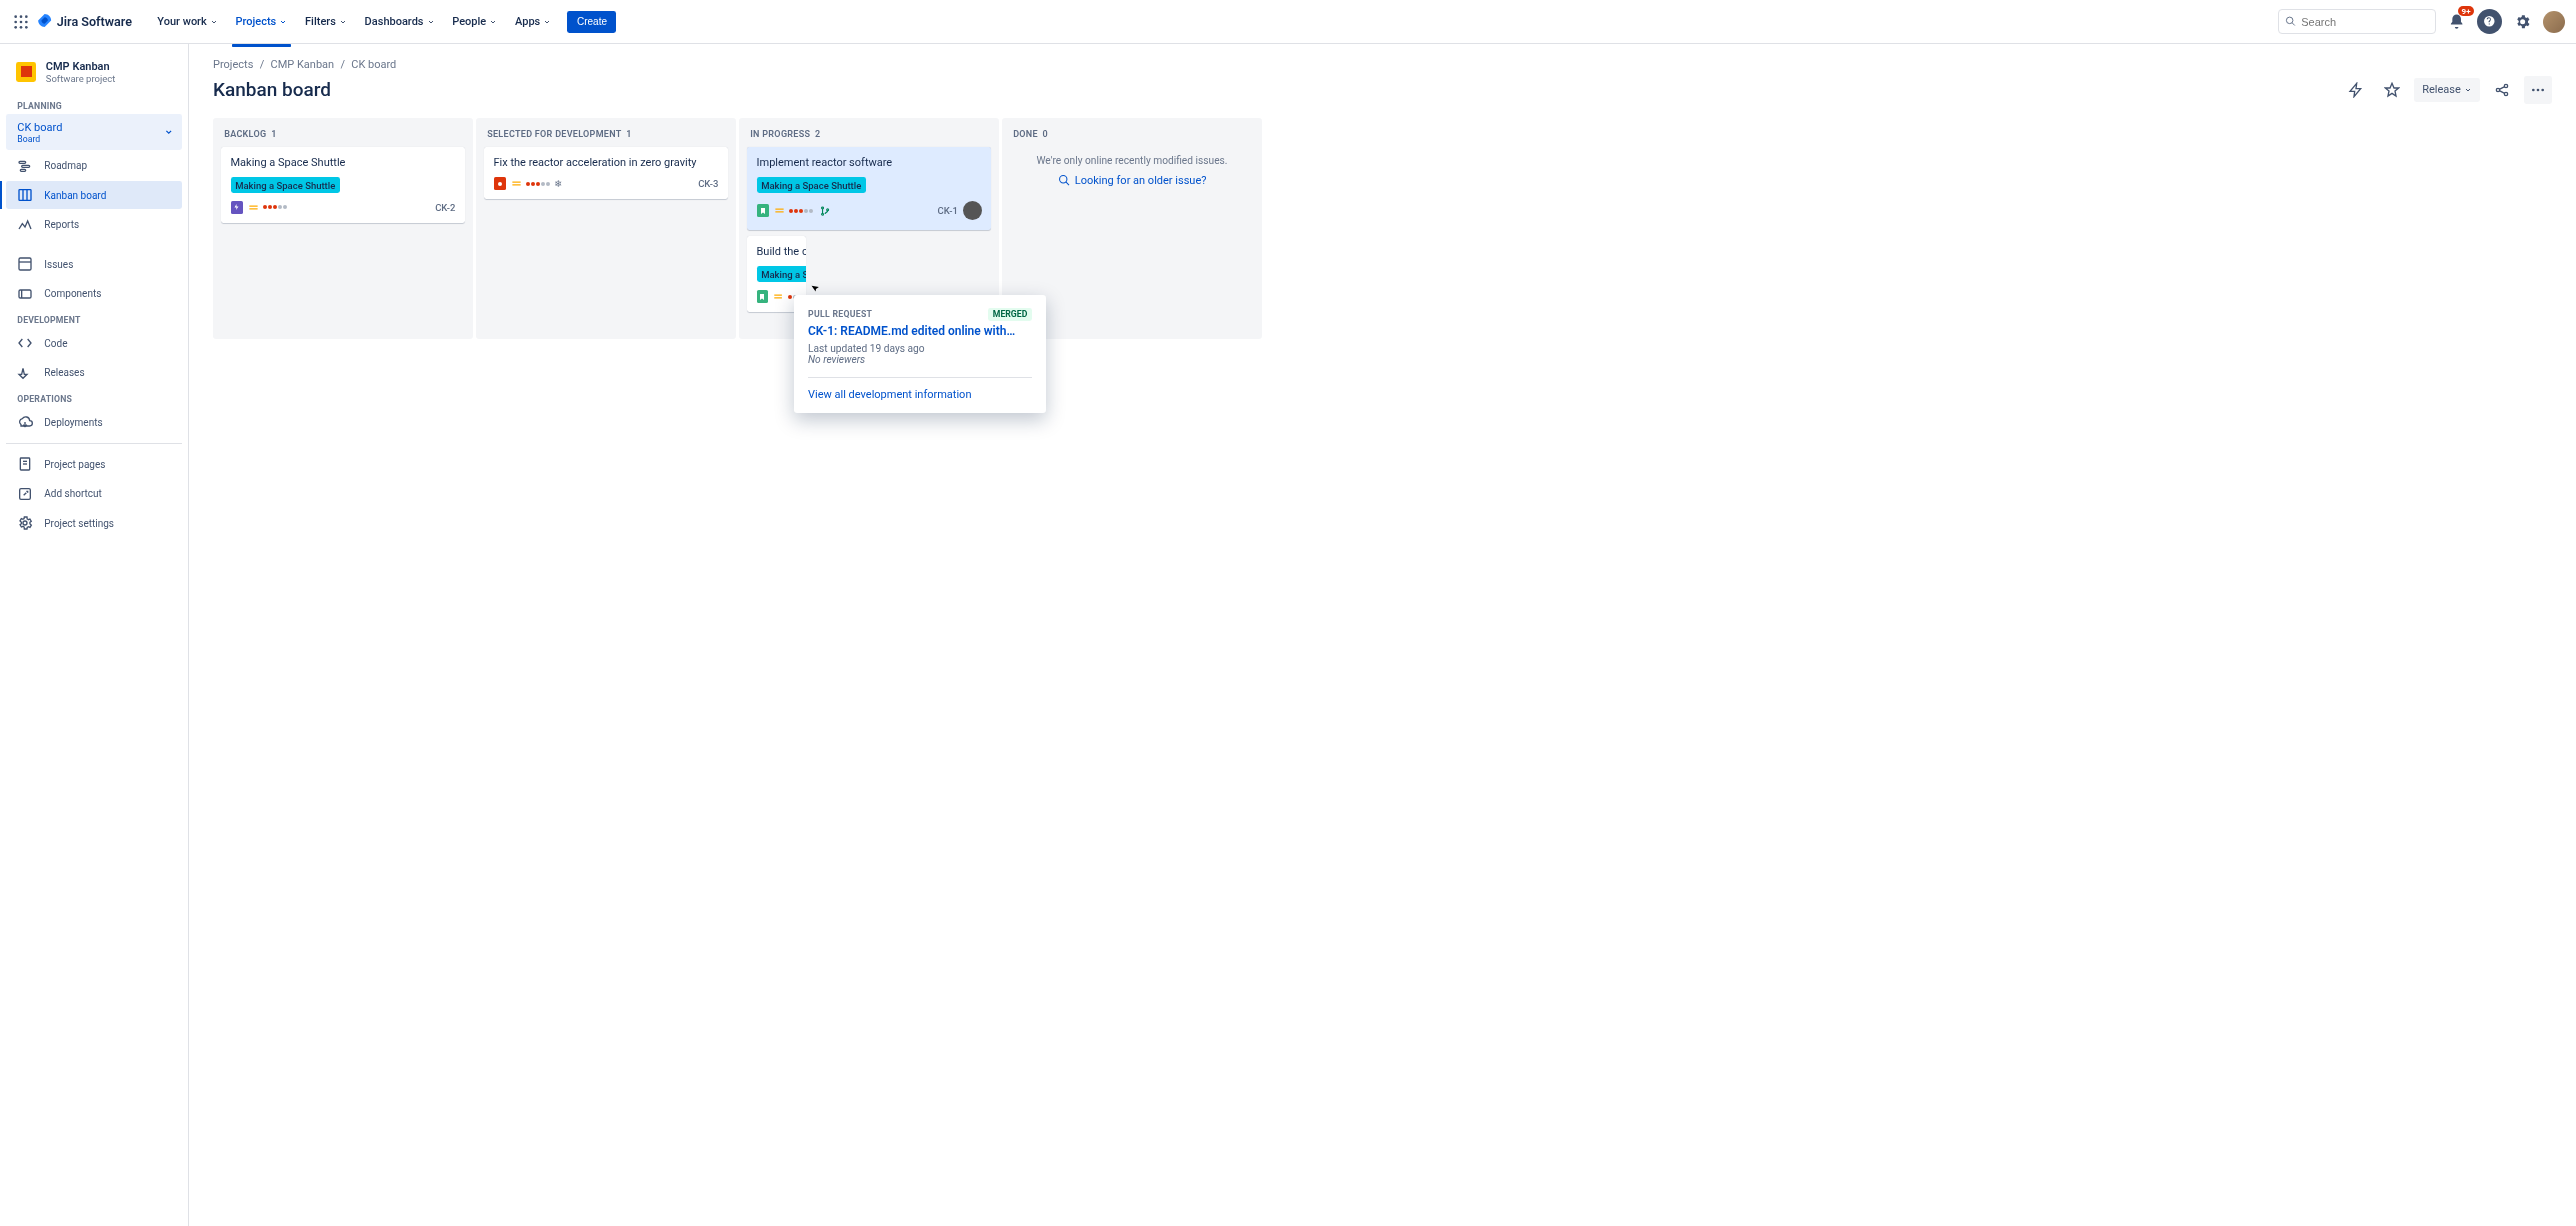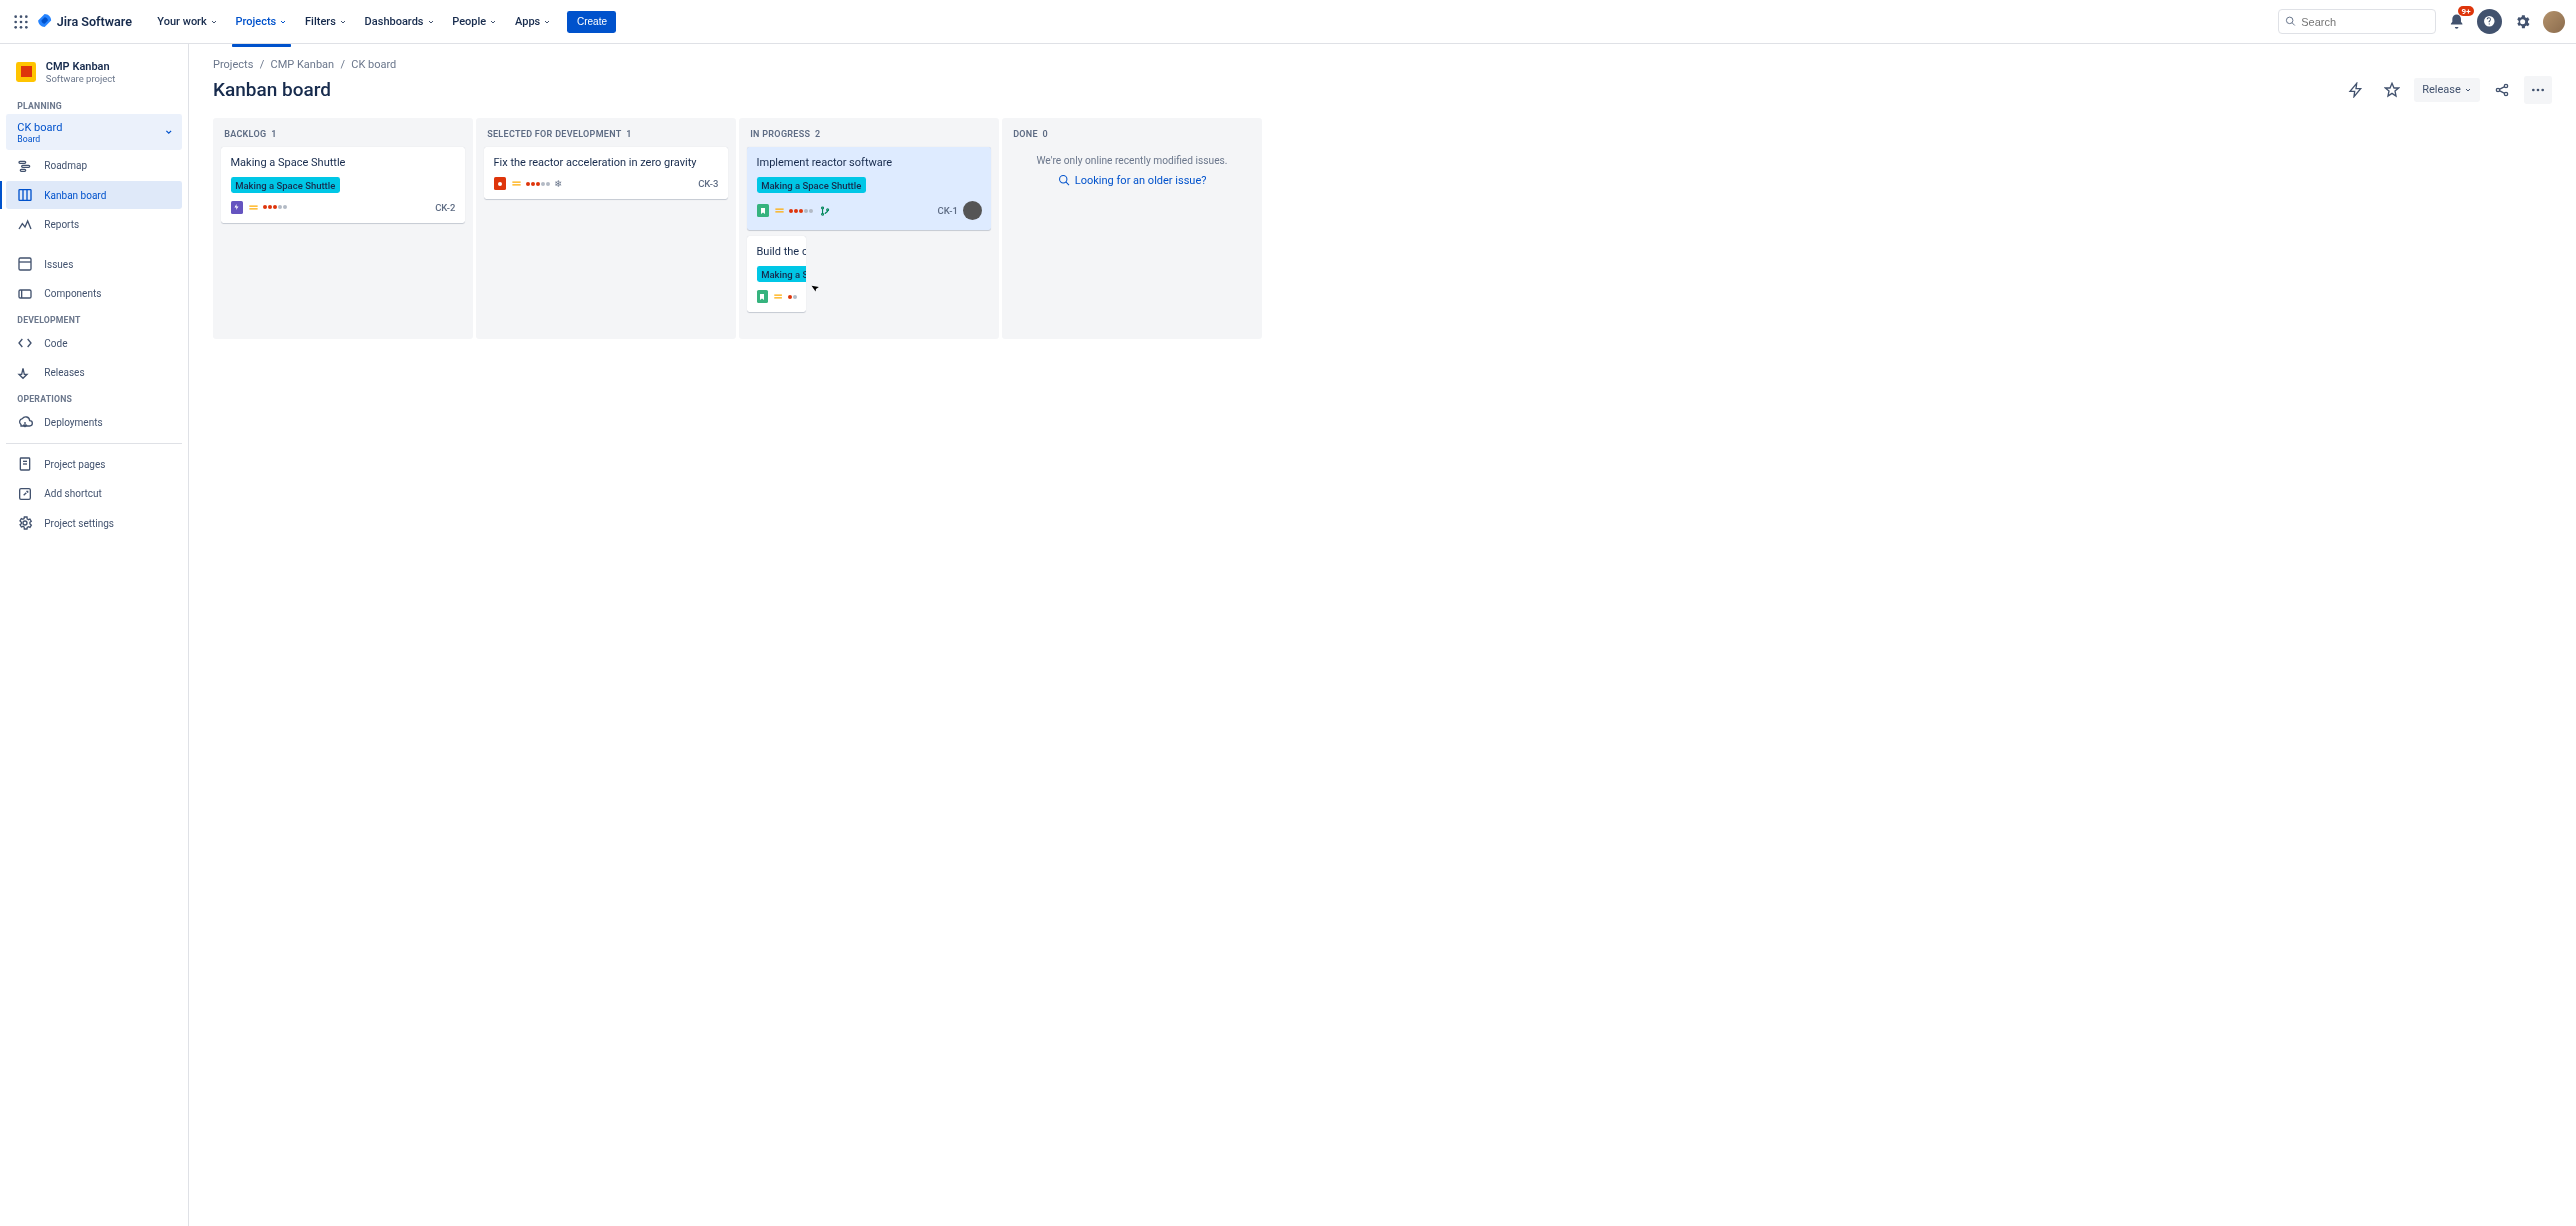--- a/index.html
+++ b/index.html
@@ -469,20 +469,31 @@
             <svg width="12.6" height="12.6" viewBox="0 0 24 24" fill="none" stroke="#0052CC" stroke-width="2">
                 <circle cx="10" cy="10" r="7"></circle>
                 <path d="M21 21l-6-6"></path>
               </svg>
             <span>Looking for an older issue?</span>
           </div>
         </div>
       </div>
     </div>
 
+    <div class="popover" style="top:251px; left:605px;">
+      <div class="pr-head">
+        <span class="pr-label">PULL REQUEST</span>
+        <span class="merged-badge">MERGED</span>
+      </div>
+      <div class="pr-title">CK-1: README.md edited online with…</div>
+      <div class="pr-meta">Last updated 19 days ago</div>
+      <div class="pr-rev">No reviewers</div>
+      <div class="pr-div"></div>
+      <div class="pr-link">View all development information</div>
+    </div>
     <div class="cursor-ptr" style="top:238px; left:620px;">
       <svg width="14" height="14" viewBox="0 0 24 24" fill="#000">
           <path d="M9 3v12l3-3h6z" transform="rotate(-35 12 12)"></path>
         </svg>
     </div>
   </div>
 </div>
 
 
 </body></html>

